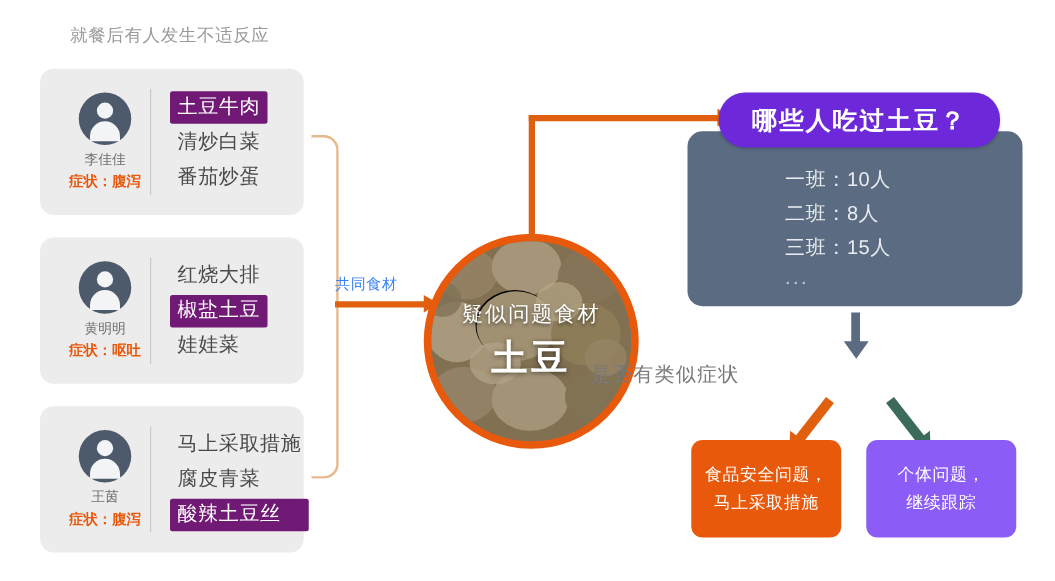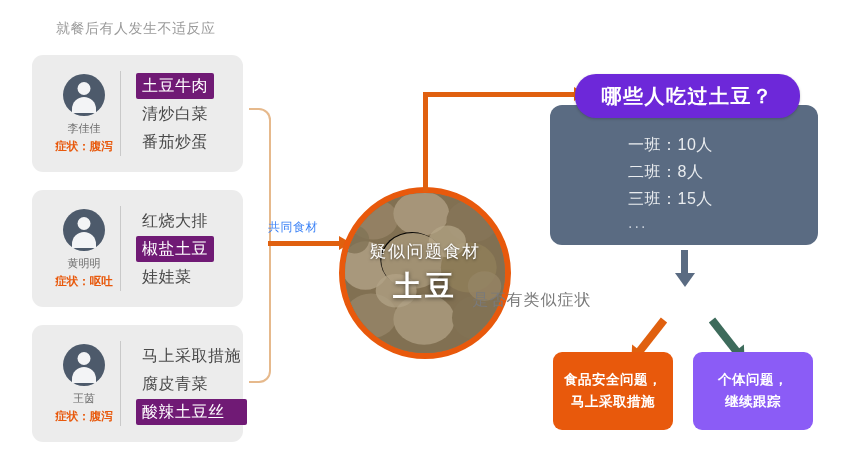--- a/index.html
+++ b/index.html
@@ -162,21 +162,21 @@
     content:"";position:absolute;left:-6px;bottom:-13px;
     border-left:10px solid transparent;border-right:10px solid transparent;
     border-top:14px solid currentColor;
   }
   .diag-l{left:660px;top:320px;background:#e0600f;color:#e0600f;transform:rotate(38deg);}
   .diag-r{left:708px;top:320px;background:#3d6b5b;color:#3d6b5b;transform:rotate(-38deg);}
 
   .res-box{
     position:absolute;top:352px;width:120px;height:78px;border-radius:9px;
     display:flex;flex-direction:column;align-items:center;justify-content:center;
-    color:#ffffff;font-size:13.5px;line-height:22px;letter-spacing:.5px;font-weight:bold;
+    color:#ffffff;font-size:13.5px;line-height:22px;letter-spacing:.5px;
   }
   .res-orange{left:553px;background:#e8590c;}
   .res-green{left:693px;background:#8b5cf6;}
 </style>
 </head>
 <body>
 
 <div id="canvas">
 
   <div class="col-title">就餐后有人发生不适反应</div>

